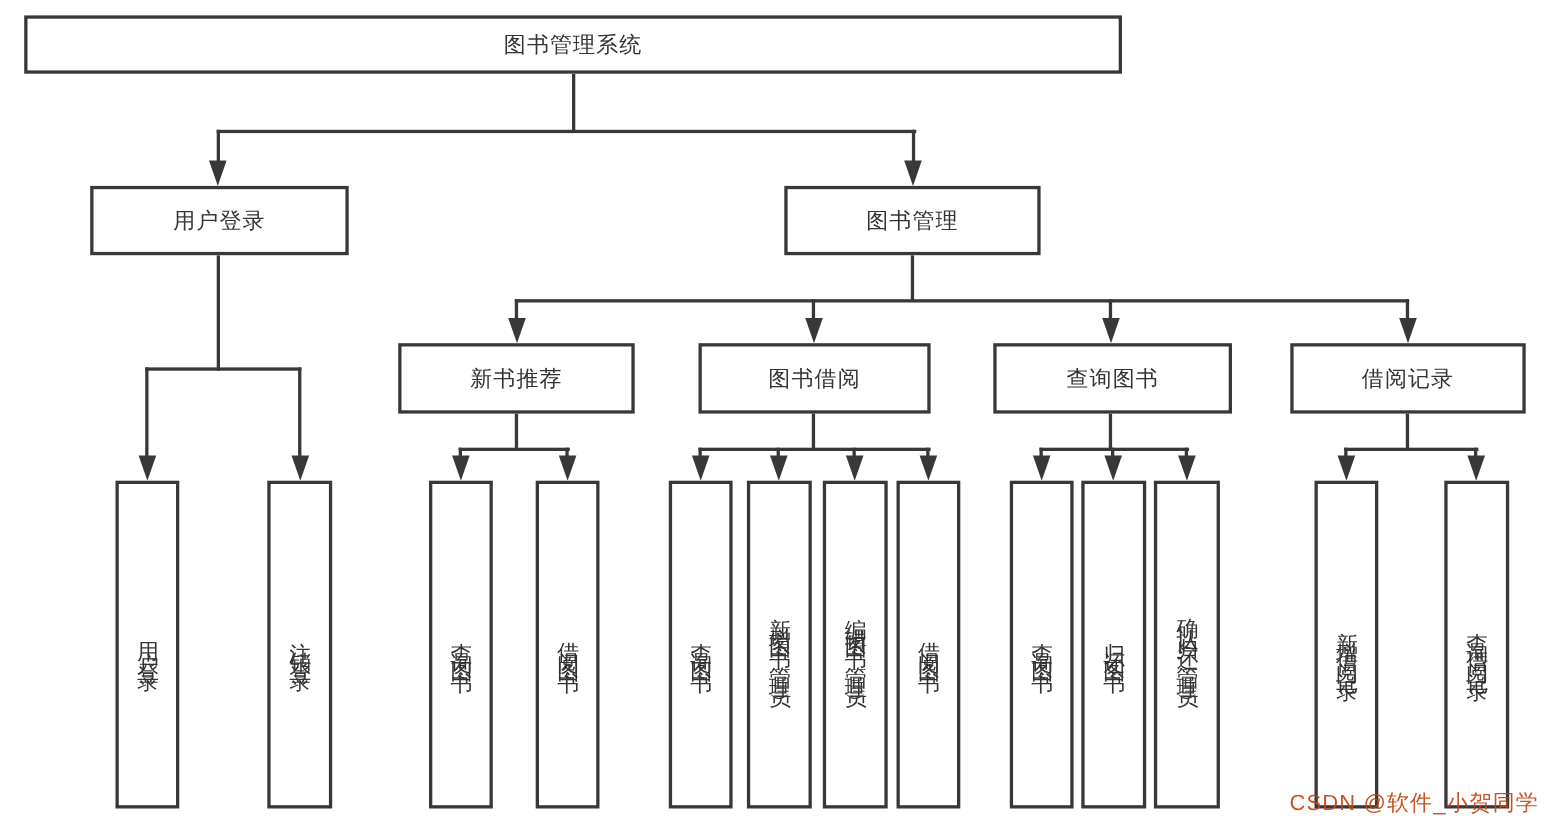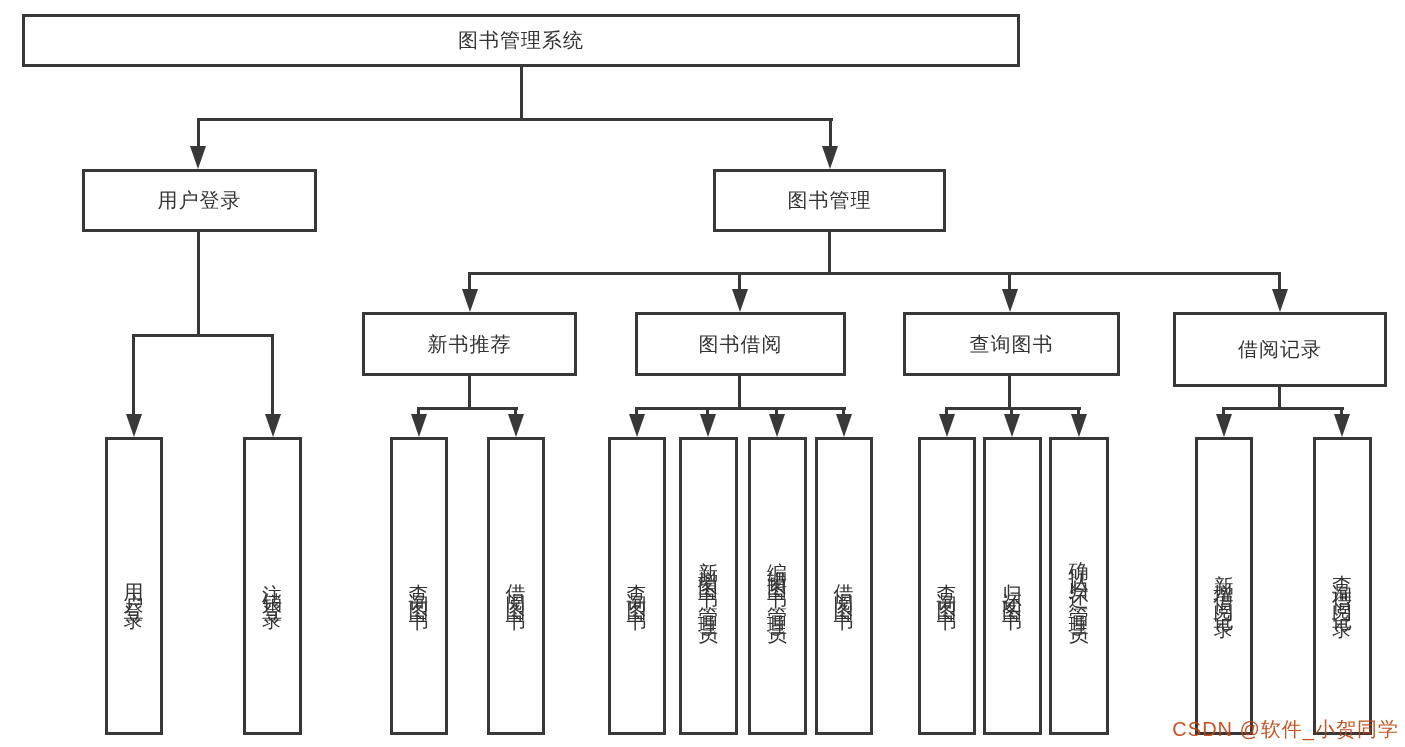--- a/index.html
+++ b/index.html
@@ -132,21 +132,21 @@
 
   <div class="node" style="left:713px; top:169px; width:233px; height:63px;">
     <span>图书管理</span>
   </div>
   <div class="node" style="left:635px; top:312px; width:211px; height:64px;text-align:right;">
     <span>图书借阅</span>
   </div>
   <div class="node" style="left:903px; top:312px; width:217px; height:64px;">
     <span>查询图书</span>
   </div>
-  <div class="node" style="left:1173px; top:312px; width:214px; height:75px;">
+  <div class="node" style="left:1173px; top:312px; width:214px; height:64px;">
     <span>借阅记录</span>
   </div>
 
   <div class="node vnode" style="left:105px; top:437px; width:58px; height:298px;">
     <span class="vtext">用户登录</span>
   </div>
   <div class="node vnode" style="left:243px; top:437px; width:59px; height:298px;">
     <span class="vtext">注销登录</span>
   </div>
 

